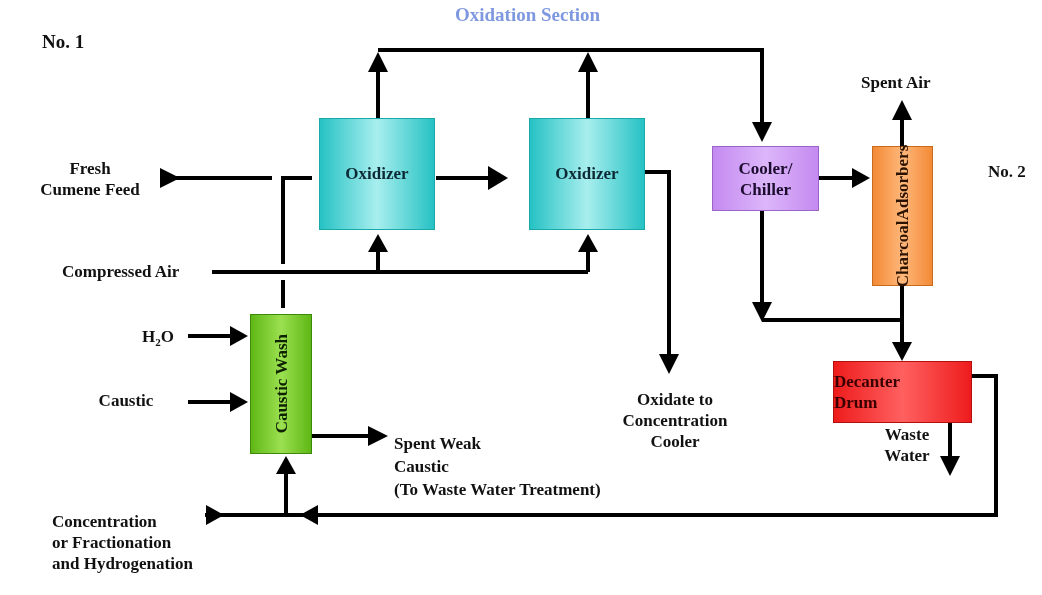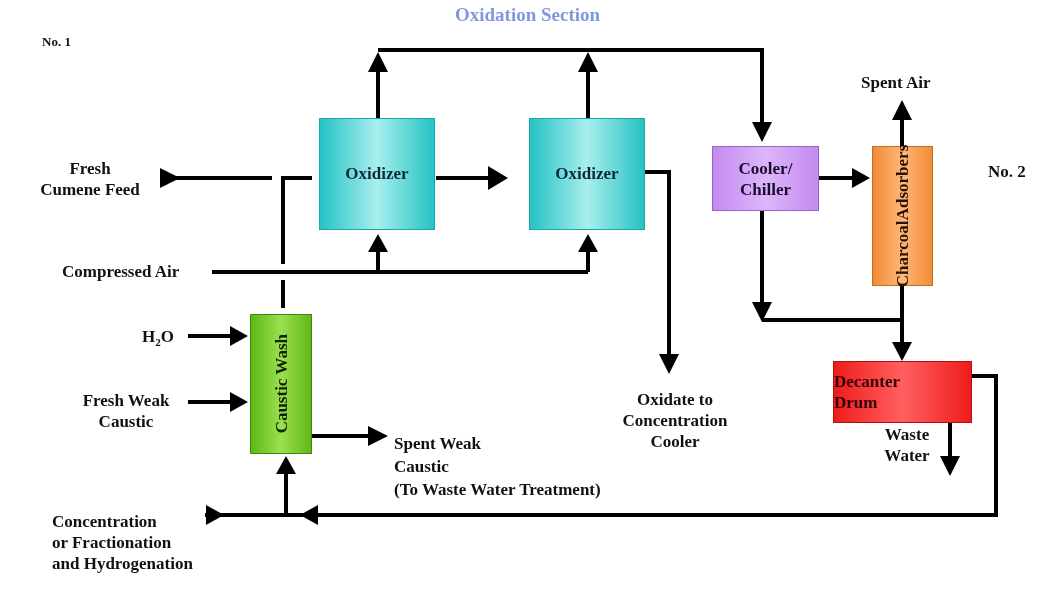--- a/index.html
+++ b/index.html
@@ -84,21 +84,21 @@
     <polygon points="206,505 206,525 224,515"></polygon>
     <polygon points="318,505 318,525 300,515"></polygon>
     <polygon points="276,474 296,474 286,456"></polygon>
     <polygon points="230,326 230,346 248,336"></polygon>
     <polygon points="230,392 230,412 248,402"></polygon>
     <polygon points="368,426 368,446 388,436"></polygon>
   </g>
 </svg>
 
 <div class="title">Oxidation Section</div>
-<div class="lbl" style="left:42px;top:31px;font-size:13px;">No. 1</div>
+<div class="lbl" style="left:42px;top:31px;font-size:19px;">No. 1</div>
 <div class="lbl" style="left:988px;top:117px;font-size:17px;margin-top:44px;">No. 2</div>
 
 <div class="box oxi" style="left:319px;top:118px;width:116px;height:112px;">
   <span>Oxidizer</span>
 </div>
 <div class="box oxi" style="left:529px;top:118px;width:116px;height:112px;">
   <span>Oxidizer</span>
 </div>
 <div class="box cool" style="left:712px;top:146px;width:107px;height:65px;flex-direction:column;">
   <span>Cooler/</span>
@@ -118,21 +118,20 @@
   <span class="vert">Caustic Wash</span>
 </div>
 
 <div class="lbl c" style="left:30px;top:158px;width:120px;">
   <div>Fresh</div>
   <div>Cumene Feed</div>
 </div>
 <div class="lbl" style="left:62px;top:261px;">Compressed Air</div>
 <div class="lbl" style="left:142px;top:326px;"><span>H</span><sub style="font-size:11px;">2</sub><span>O</span></div>
 <div class="lbl c" style="left:64px;top:390px;width:124px;">
-  <div>Fresh Weak</div>
   <div>Caustic</div>
 </div>
 <div class="lbl" style="left:394px;top:432px;line-height:23px;">
   <div>Spent Weak</div>
   <div>Caustic</div>
   <div>(To Waste Water Treatment)</div>
 </div>
 <div class="lbl" style="left:52px;top:511px;">
   <div>Concentration</div>
   <div>or Fractionation</div>

